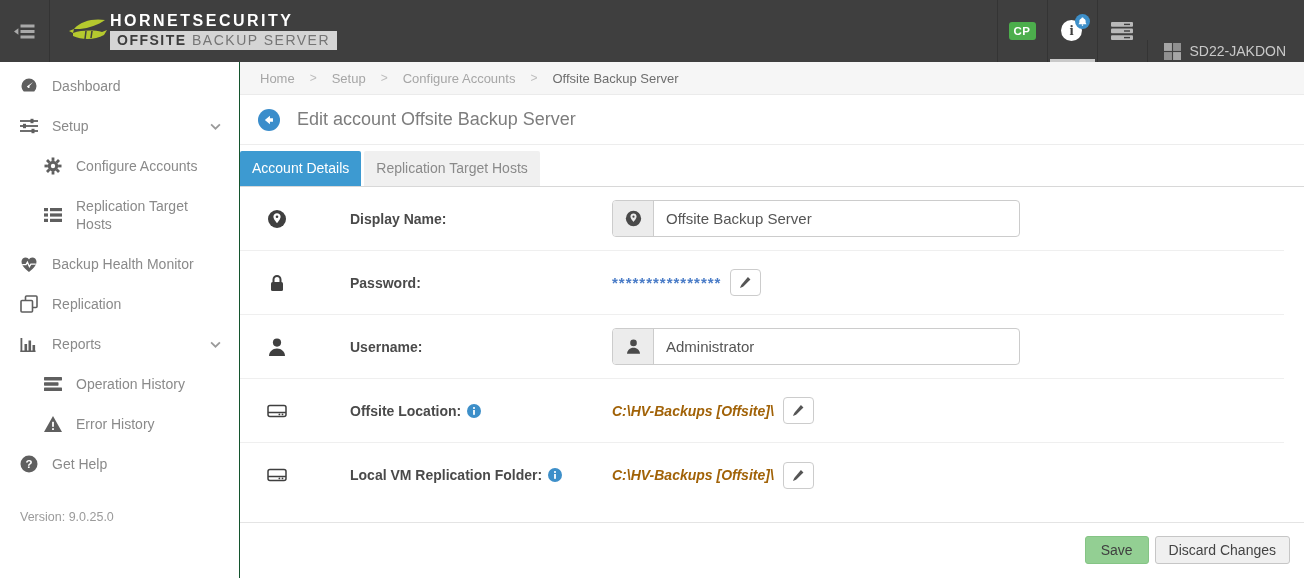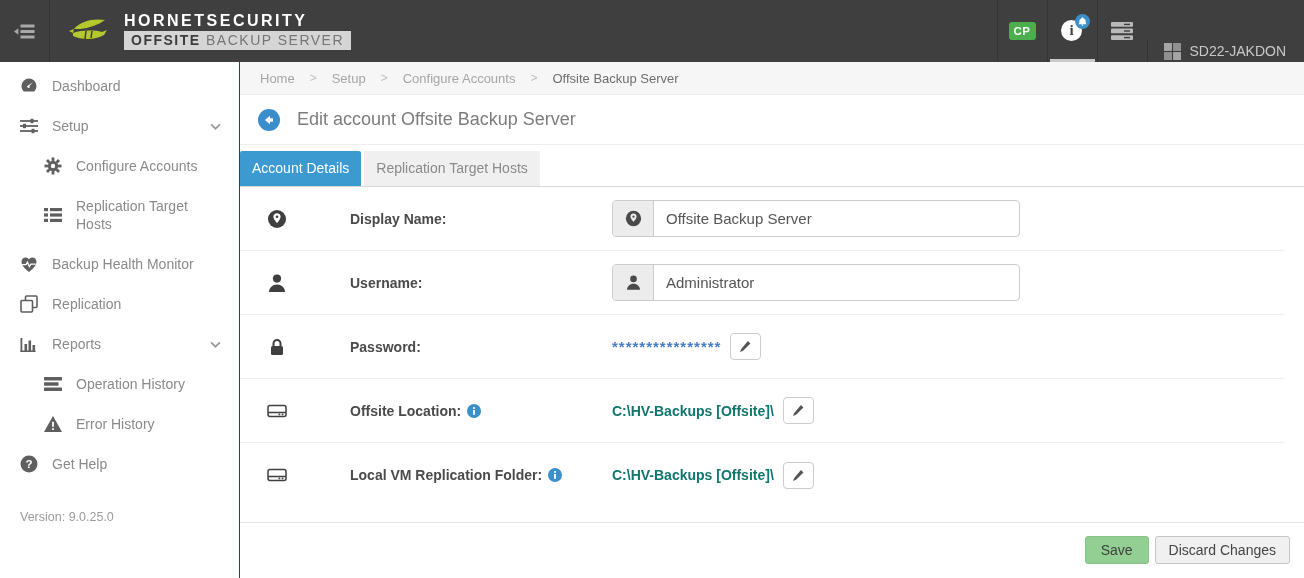--- a/index.html
+++ b/index.html
@@ -2,21 +2,21 @@
 <html><head>
 <meta charset="utf-8">
 <style>
   * { margin:0; padding:0; box-sizing:border-box; }
   html,body { width:1304px; height:578px; background:#fff; font-family:"Liberation Sans", sans-serif; overflow:hidden; }
   .page { display:flex; flex-direction:column; height:100%; }
 
   
   .topbar { height:62px; background:#3f3f3f; display:flex; align-items:stretch; flex:none; }
   .tb-toggle { width:50px; display:flex; align-items:center; justify-content:center; border-right:1px solid #343434; cursor:pointer; }
-  .tb-brand { display:flex; align-items:center; gap:16px; padding:0 14px; }
+  .tb-brand { display:flex; align-items:center; gap:2px; padding:0 14px; }
   .brand-col { display:flex; flex-direction:column; line-height:1.15; }
   .brand1 { color:#fff; font-weight:bold; font-size:16px; letter-spacing:2.5px; white-space:nowrap; }
   .brand2 { background:#d5d5d5; padding:1px 7px 2px; font-size:14px; letter-spacing:1.5px; margin-top:1px; white-space:nowrap; }
   .brand2 .b2b { font-weight:bold; color:#3d3d3d; }
   .brand2 .b2r { color:#757575; }
   .tb-spacer { flex:1; }
   .tb-cell { width:50px; display:flex; align-items:center; justify-content:center; border-left:1px solid #343434; position:relative; cursor:pointer; }
   .cp-badge { background:#4cae4c; color:#fff; font-weight:bold; font-size:11.5px; padding:3px 5px; border-radius:3px; letter-spacing:.5px; }
   .info-wrap { position:relative; width:22px; height:22px; }
   .info-circle { width:21px; height:21px; border-radius:50%; background:#fff; display:flex; align-items:center; justify-content:center;
@@ -52,21 +52,21 @@
   .form-panel { margin-right:20px; padding-bottom:13px; }
   .frow { height:64px; display:flex; align-items:center; padding-left:26px; }
   .frow.bordered { border-bottom:1px solid #efefef; }
   .ficon { width:22px; display:flex; justify-content:center; flex:none; }
   .flabel { margin-left:62px; width:262px; font-size:14px; font-weight:bold; color:#4a4a4a; display:flex; align-items:center; gap:6px; flex:none; }
   .igroup { display:flex; width:408px; height:37px; border:1px solid #ccc; border-radius:4px; background:#fff; overflow:hidden; }
   .iaddon { width:41px; background:#ececec; border-right:1px solid #ccc; display:flex; align-items:center; justify-content:center; flex:none; }
   .igroup input { border:0; outline:0; flex:1; padding:0 12px; font-size:15px; color:#555; font-family:inherit; background:transparent; min-width:0; }
   .pw-mask { color:#4a7cc7; font-weight:bold; font-size:15px; letter-spacing:1px; }
   .edit-btn { width:31px; height:27px; border:1px solid #ccc; border-radius:4px; background:#fff; display:flex; align-items:center; justify-content:center; margin-left:9px; cursor:pointer; flex:none; }
-  .path-link { color:#0f766e; font-weight:bold; font-size:14px; text-decoration:none; cursor:pointer; }
+  .path-link { color:#a16207; font-weight:bold; font-size:14px; text-decoration:none; cursor:pointer;font-style:italic; }
 
   .bottom-group { margin-top:auto; }
   .sep-full { border-top:1px solid #e4e4e4; }
   .footer { display:flex; justify-content:flex-end; gap:6px; padding:13px 14px 14px; }
   .btn-save { background:#93cf93; border:1px solid #85c485; color:#404040; font-size:14px; padding:5px 15px; border-radius:3px; cursor:pointer; font-family:inherit; }
   .btn-discard { background:#f0f0f0; border:1px solid #c6c6c6; color:#444; font-size:14px; padding:5px 13px; border-radius:3px; cursor:pointer; font-family:inherit; }
 </style>
 </head>
 <body>
 
@@ -306,20 +306,38 @@
                 <path fill="#ececec" d="M10 4.2c-2 0-3.6 1.5-3.6 3.5 0 2.6 3.6 6.3 3.6 6.3s3.6-3.7 3.6-6.3c0-2-1.6-3.5-3.6-3.5z"></path>
                 <circle cx="10" cy="7.8" r="1.3" fill="#4a4a4a"></circle>
               </svg>
             </span>
             <input type="text" value="Offsite Backup Server" style="">
           </div>
         </div>
 
         <div class="frow bordered">
           <span class="ficon">
+            <svg width="14" height="18" viewBox="0 0 14 18">
+              <path fill="none" stroke="#3f3f3f" stroke-width="2" d="M3.5 8V5.5a3.5 3.5 0 0 1 7 0V8"></path>
+              <rect x="1" y="8" width="12" height="9" rx="1.5" fill="#3f3f3f"></rect>
+            </svg>
+          </span>
+          <span class="flabel">
+              <span>Password:</span>
+            </span>
+          <span class="pw-mask">****************</span>
+          <button class="edit-btn">
+            <svg width="13" height="13" viewBox="0 0 14 14">
+              <path fill="#555" d="M9.6 1l2.7 2.7-7.9 7.9L1 13l1.4-3.4z"></path>
+            </svg>
+          </button>
+        </div>
+
+        <div class="frow bordered">
+          <span class="ficon">
             <svg width="16" height="18" viewBox="0 0 16 18" fill="#3f3f3f">
               <circle cx="8" cy="4.6" r="4.1"></circle>
               <path d="M0 18c0-4.4 3.6-7.6 8-7.6s8 3.2 8 7.6z"></path>
             </svg>
           </span>
           <span class="flabel">
               <span>Username:</span>
             </span>
           <div class="igroup">
             <span class="iaddon">
@@ -327,38 +345,20 @@
                 <circle cx="8" cy="4.6" r="4.1"></circle>
                 <path d="M0 18c0-4.4 3.6-7.6 8-7.6s8 3.2 8 7.6z"></path>
               </svg>
             </span>
             <input type="text" value="Administrator" style="">
           </div>
         </div>
 
         <div class="frow bordered">
           <span class="ficon">
-            <svg width="14" height="18" viewBox="0 0 14 18">
-              <path fill="none" stroke="#3f3f3f" stroke-width="2" d="M3.5 8V5.5a3.5 3.5 0 0 1 7 0V8"></path>
-              <rect x="1" y="8" width="12" height="9" rx="1.5" fill="#3f3f3f"></rect>
-            </svg>
-          </span>
-          <span class="flabel">
-              <span>Password:</span>
-            </span>
-          <span class="pw-mask">****************</span>
-          <button class="edit-btn">
-            <svg width="13" height="13" viewBox="0 0 14 14">
-              <path fill="#555" d="M9.6 1l2.7 2.7-7.9 7.9L1 13l1.4-3.4z"></path>
-            </svg>
-          </button>
-        </div>
-
-        <div class="frow bordered">
-          <span class="ficon">
             <svg width="20" height="16" viewBox="0 0 20 16">
               <rect x="1" y="2.5" width="18" height="11" rx="2" fill="none" stroke="#3f3f3f" stroke-width="1.5"></rect>
               <line x1="1" y1="9.5" x2="19" y2="9.5" stroke="#3f3f3f" stroke-width="1.5"></line>
               <circle cx="15.5" cy="11.4" r="0.9" fill="#3f3f3f"></circle>
               <circle cx="12.4" cy="11.4" r="0.9" fill="#3f3f3f"></circle>
             </svg>
           </span>
           <span class="flabel">
             <span>Offsite Location:</span>
             <svg width="14" height="14" viewBox="0 0 14 14">

